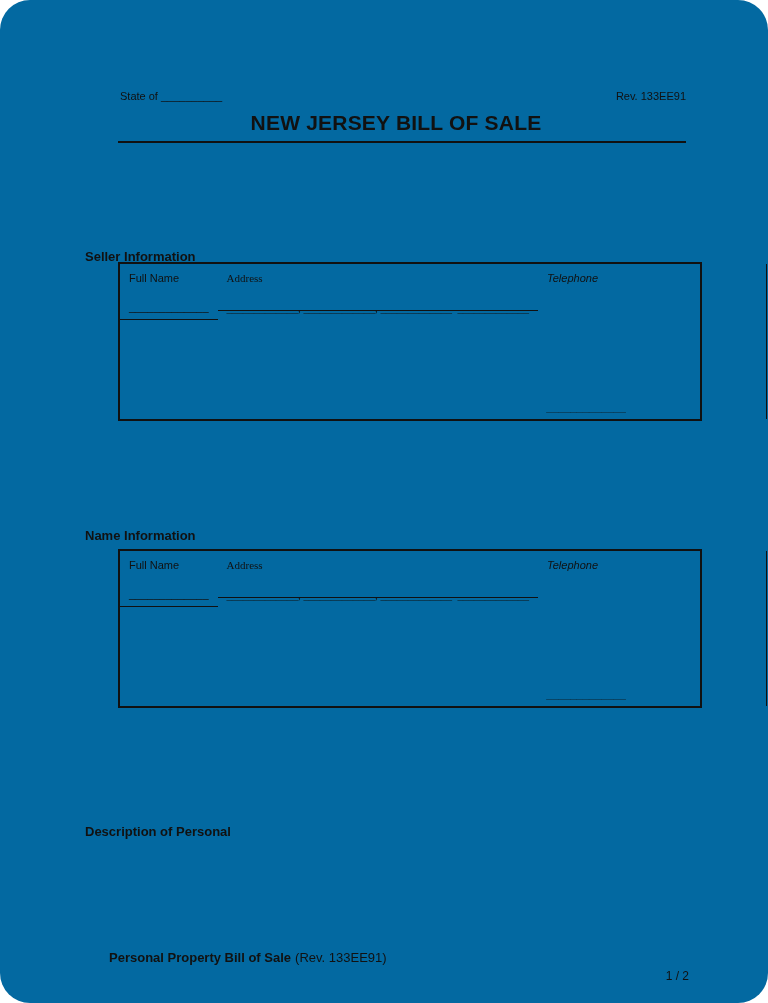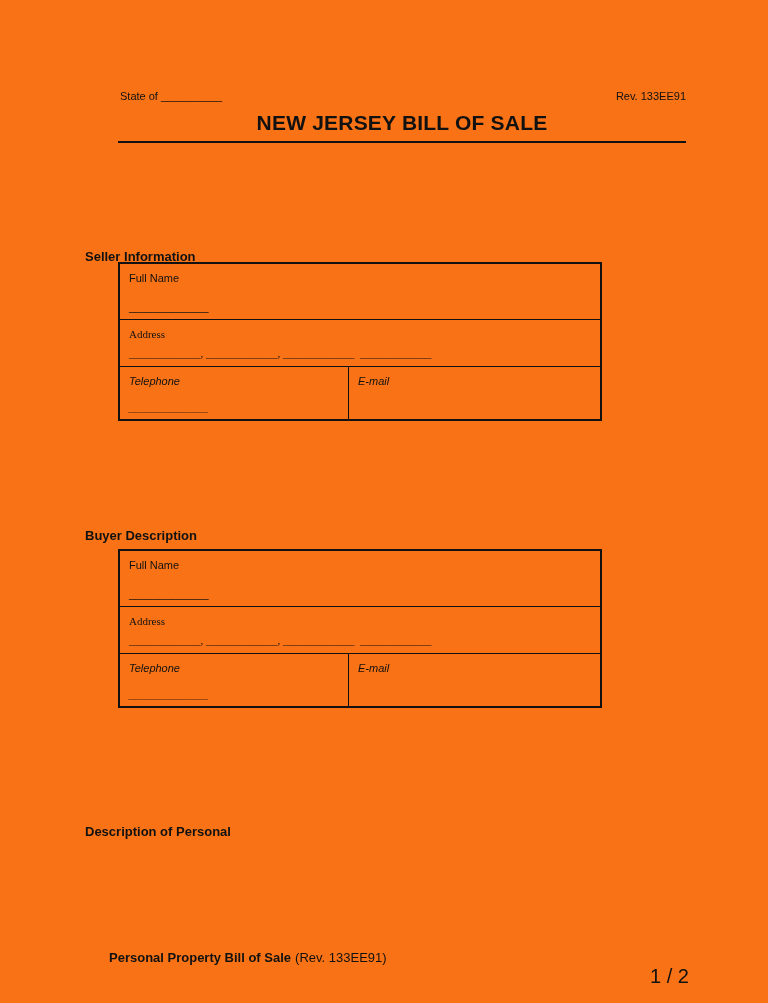--- a/index.html
+++ b/index.html
@@ -5,39 +5,40 @@
   * { margin: 0; padding: 0; box-sizing: border-box; }
   html, body { background: #ffffff; }
   body {
     font-family: "Liberation Sans", "DejaVu Sans", sans-serif;
     color: #111111;
   }
   .page {
     position: relative;
     width: 768px;
     height: 1003px;
-    background: #f97316;
+    background: #0369a1;
     overflow: hidden;
+    border-radius: 30px;
   }
 
   
   .header-row {
     position: absolute;
     left: 120px;
     top: 89px;
     width: 566px;
     display: flex;
     justify-content: space-between;
     font-size: 11px;
     line-height: 14px;
     white-space: pre;
   }
   .doc-title {
     position: absolute;
-    left: 118px;
+    left: 112px;
     top: 111px;
     width: 568px;
     text-align: center;
     font-size: 21px;
     font-weight: bold;
     letter-spacing: 0.2px;
   }
   .title-rule {
     position: absolute;
     left: 118px;
@@ -56,25 +57,24 @@
     line-height: 16px;
   }
   .heading-seller { top: 249px; }
   .heading-buyer { top: 528px; }
   .heading-description { top: 824px; }
 
   
   .form-table {
     position: absolute;
     left: 118px;
-    width: 484px;
+    width: 584px;
     height: 159px;
     border: 2px solid #111111;
     display: flex;
-    flex-direction: column;
     font-size: 11px;
     line-height: 14px;
   }
   .table-seller { top: 262px; }
   .table-buyer { top: 549px; }
 
   .ft-row { display: flex; }
   .ft-row-name    { height: 56px; border-bottom: 1.5px solid #111111; }
   .ft-row-address { height: 46.5px; border-bottom: 1.5px solid #111111; font-family: Liberation Serif, serif; }
   .ft-row-contact { flex: 1; font-style: italic; }
@@ -85,38 +85,38 @@
     padding: 7px 9px 5px 9px;
     flex: 1;
   }
   .ft-cell-telephone {
     flex: none;
     width: 229px;
     border-right: 1.5px solid #111111;
   }
   .blank { white-space: pre; }
   .blank-bottom { margin-top: auto; }
-  .ft-row-address .blank { margin-top: 5px; }
+  .ft-row-address .blank { margin-top: 16px; }
 
   
   .footer-line {
     position: absolute;
     left: 85px;
     top: 950px;
     font-size: 13px;
     line-height: 16px;
     padding-left: 24px;
   }
   .footer-line .bold { font-weight: bold; }
   .footer-line .rev { margin-left: 4px; font-weight: normal; }
   .page-number {
     position: absolute;
     right: 79px;
     top: 966px;
-    font-size: 20px;
+    font-size: 12px;
     line-height: 20px;
     margin-left: 24px;
   }
 </style>
 </head>
 <body>
 
 <div class="page">
 
   <div class="header-row">
@@ -146,21 +146,21 @@
       <div class="ft-cell ft-cell-telephone">
         <span>Telephone</span>
         <span class="blank blank-bottom">_____________</span>
       </div>
       <div class="ft-cell">
         <span>E-mail</span>
       </div>
     </div>
   </div>
 
-  <div class="section-heading heading-buyer">Buyer Description</div>
+  <div class="section-heading heading-buyer">Name Information</div>
 
   <div class="form-table table-buyer">
     <div class="ft-row ft-row-name">
       <div class="ft-cell">
         <span>Full Name</span>
         <span class="blank blank-bottom">_____________</span>
       </div>
     </div>
     <div class="ft-row ft-row-address">
       <div class="ft-cell">

